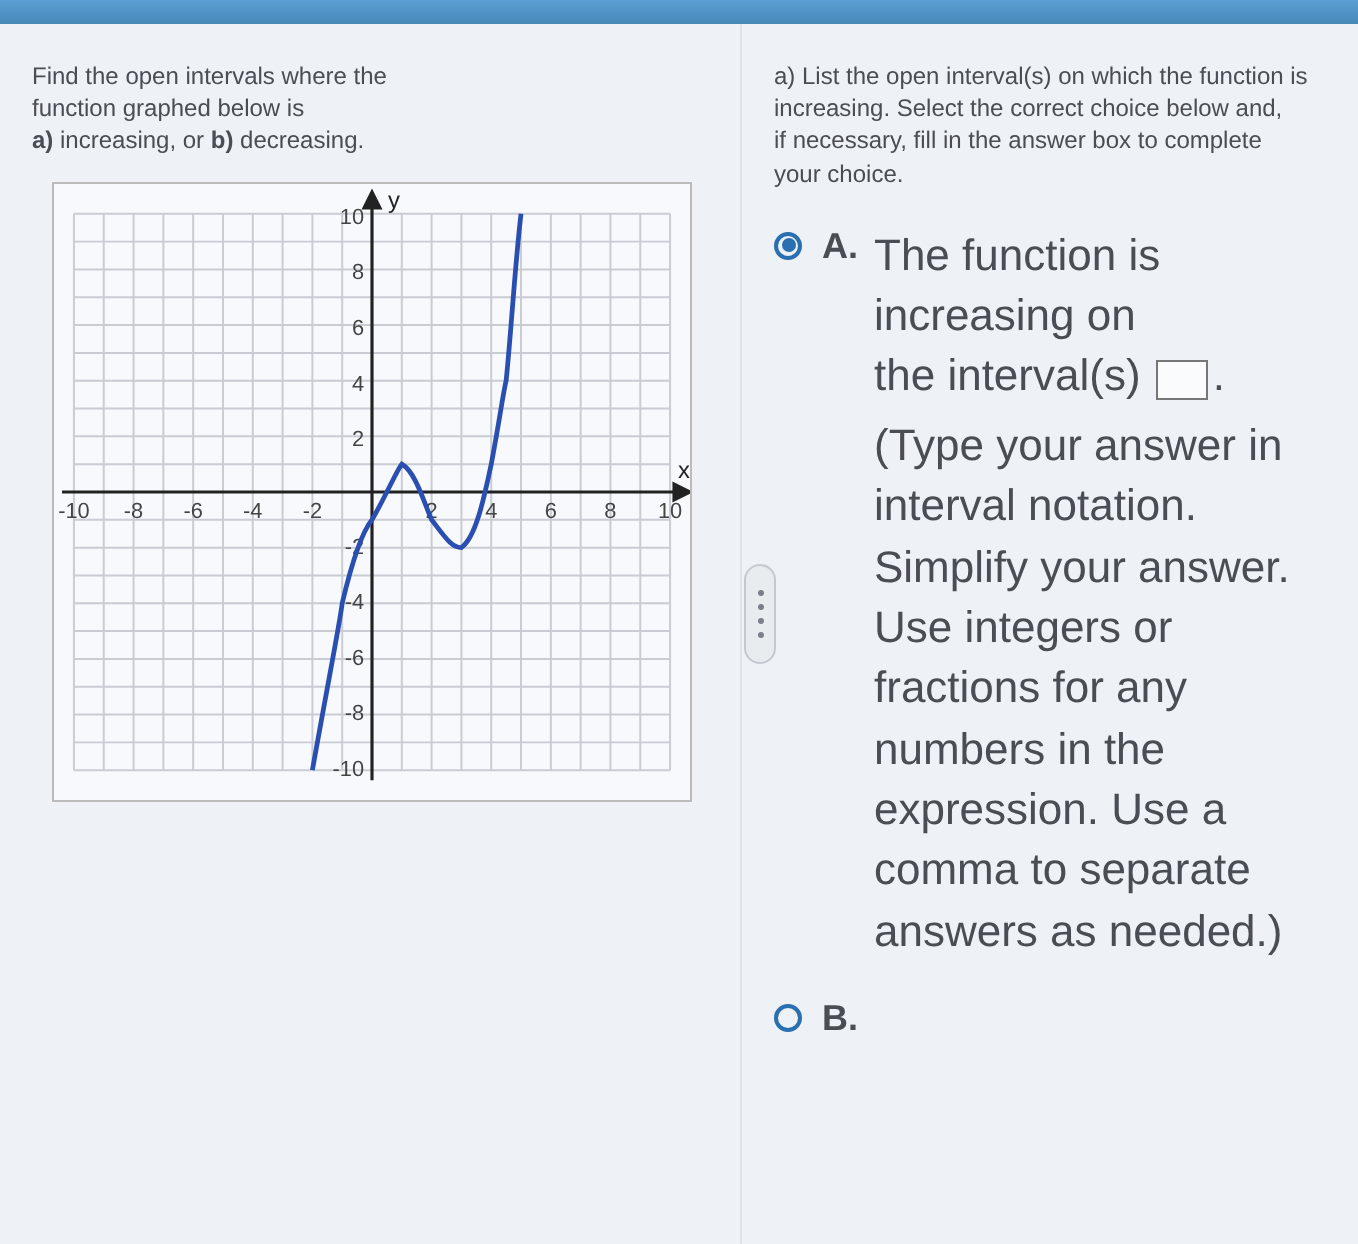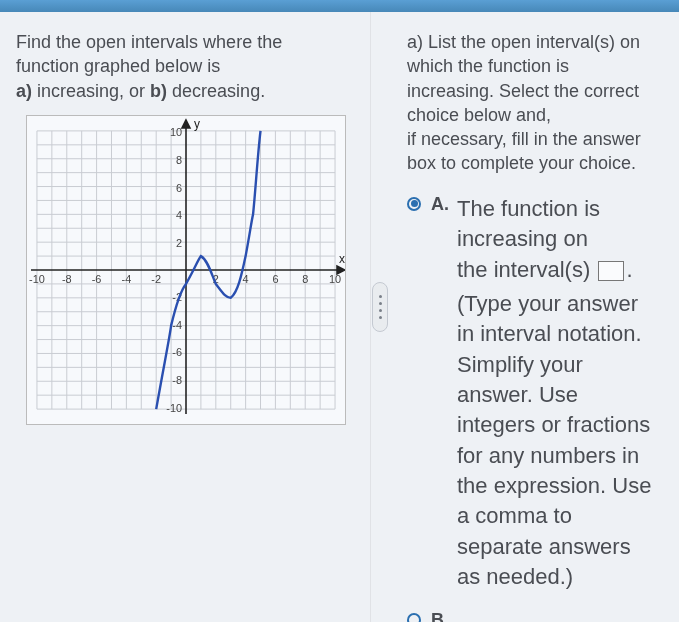--- a/index.html
+++ b/index.html
@@ -22,27 +22,27 @@
     height: 610px;
     position: relative;
   }
   .left-col {
     width: 370px;
     padding: 18px 14px 10px 16px;
     color: #4a4d53;
   }
   .right-col {
     flex: 1;
-    padding: 18px 22px 10px 36px;
+    padding: 18px 22px 10px 16px;
     color: #4a4d53;
     border-left: 1px solid rgba(0,0,0,0.06);
     position: relative;
   }
   .q-text {
-    font-size: 18px;
+    font-size: 12px;
     line-height: 1.35;
     margin-bottom: 12px;
   }
   .bold { font-weight: bold; }
   .graph-wrap {
     margin-top: 10px;
     margin-left: 10px;
   }
   .graph {
     background: #f7f9fc;

